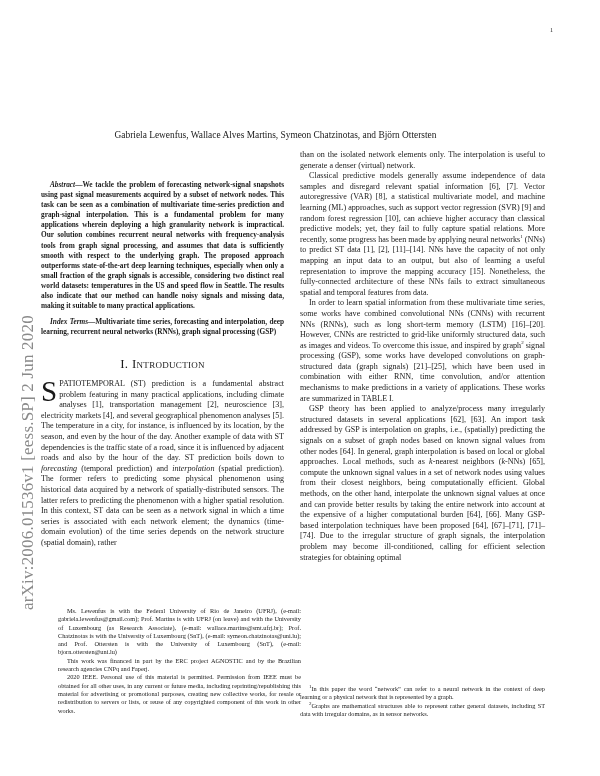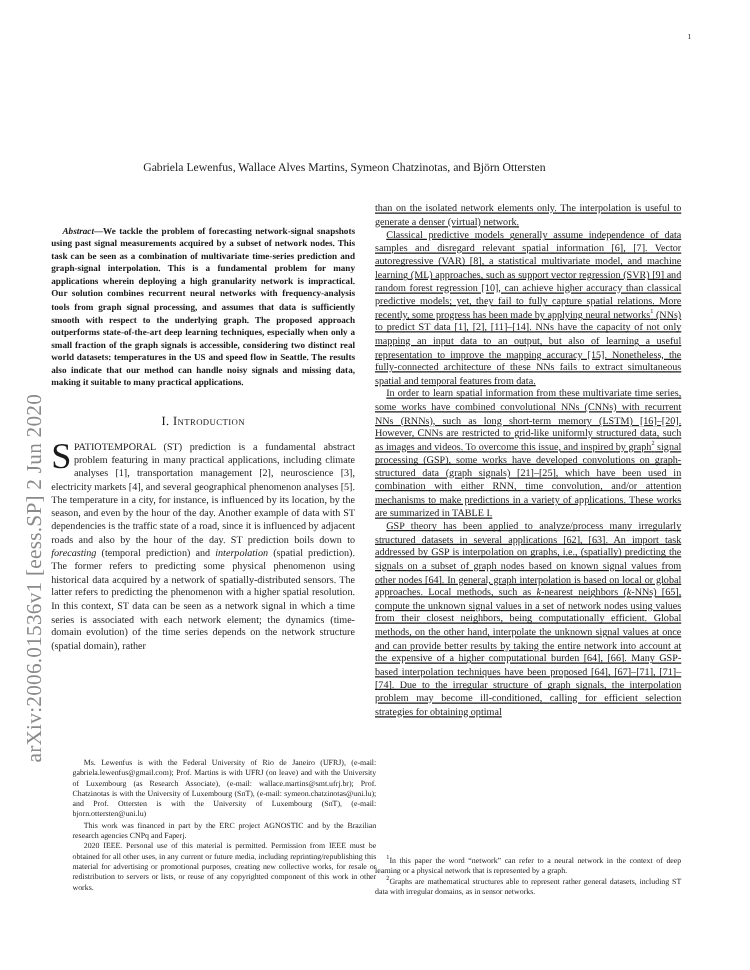--- a/index.html
+++ b/index.html
@@ -8,26 +8,26 @@
   .page-number { position: absolute; top: 27px; left: 550px; font-size: 6px; }
   .title { position: absolute; top: 58px; left: 0; width: 600px; text-align: center;
            font-size: 21.5px; line-height: 26px; letter-spacing: -0.1px; }
   .authors { position: absolute; top: 130px; left: 0; width: 551px; text-align: center;
              font-size: 9.4px; }
   .arxiv-stamp { position: absolute; left: 18px; top: 610px; transform-origin: 0 0;
                  transform: rotate(-90deg); font-size: 17px; color: #8a8a8a; white-space: nowrap;
                  letter-spacing: 0.2px; }
   .col { position: absolute; width: 243px; font-size: 8.1px; line-height: 10.6px; text-align: justify; }
   .col-left { left: 41px; top: 180px; }
-  .col-right { left: 300px; top: 162px; width: 245px; text-decoration: underline; }
+  .col-right { left: 300px; top: 150px; width: 245px; }
   .abstract { font-weight: bold; font-size: 7.3px; line-height: 10.1px; text-indent: 9px; margin: 0; }
   .abstract .label { font-style: italic; }
   .index-terms { font-weight: bold; font-size: 7.3px; line-height: 10.1px; text-indent: 9px; margin: 6px 0 0 0; }
   .index-terms .label { font-style: italic; }
-  .section-heading { text-align: center; font-size: 10px; margin: 22px 0 9px 0; letter-spacing: 0.3px; font-variant: small-caps; }
+  .section-heading { text-align: center; font-size: 13px; margin: 22px 0 9px 0; letter-spacing: 0.3px; font-variant: small-caps; }
   .intro { margin: 0; }
   .dropcap { float: left; font-size: 29px; line-height: 22px; margin: 1px 2px 0 0; font-weight: normal; }
   .para { margin: 0; text-indent: 9px; }
   .para.first { text-indent: 0; }
   .fn-block { font-size: 6.3px; line-height: 8.3px; text-align: justify; }
   .fn-left { position: absolute; left: 58px; top: 607px; width: 243px; }
   .fn-right { position: absolute; left: 300px; top: 685px; width: 245px; }
   .fn-block p { margin: 0; text-indent: 9px; }
   sup { font-size: 5px; line-height: 0; }
 </style>
@@ -38,20 +38,21 @@
 
 <div class="title">
 </div>
 
 <div class="authors">Gabriela Lewenfus, Wallace Alves Martins, Symeon Chatzinotas, and Björn Ottersten</div>
 
 <div class="arxiv-stamp">arXiv:2006.01536v1  [eess.SP]  2 Jun 2020</div>
 
 <div class="col col-left">
   <p class="abstract"><span class="label">Abstract</span><span>—We tackle the problem of forecasting network-signal snapshots using past signal measurements acquired by a subset of network nodes. This task can be seen as a combination of multivariate time-series prediction and graph-signal interpolation. This is a fundamental problem for many applications wherein deploying a high granularity network is impractical. Our solution combines recurrent neural networks with frequency-analysis tools from graph signal processing, and assumes that data is sufficiently smooth with respect to the underlying graph. The proposed approach outperforms state-of-the-art deep learning techniques, especially when only a small fraction of the graph signals is accessible, considering two distinct real world datasets: temperatures in the US and speed flow in Seattle. The results also indicate that our method can handle noisy signals and missing data, making it suitable to many practical applications.</span></p>
+  <p class="index-terms"><span class="label">Index Terms</span><span>—Multivariate time series, forecasting and interpolation, deep learning, recurrent neural networks (RNNs), graph signal processing (GSP)</span></p>
   <div class="section-heading"><span>I.</span> <span>Introduction</span></div>
   <p class="intro para first"><span class="dropcap">S</span><span>PATIOTEMPORAL (ST) prediction is a fundamental abstract problem featuring in many practical applications, including climate analyses [1], transportation management [2], neuroscience [3], electricity markets [4], and several geographical phenomenon analyses [5]. The temperature in a city, for instance, is influenced by its location, by the season, and even by the hour of the day. Another example of data with ST dependencies is the traffic state of a road, since it is influenced by adjacent roads and also by the hour of the day. ST prediction boils down to </span><em>forecasting</em><span> (temporal prediction) and </span><em>interpolation</em><span> (spatial prediction). The former refers to predicting some physical phenomenon using historical data acquired by a network of spatially-distributed sensors. The latter refers to predicting the phenomenon with a higher spatial resolution. In this context, ST data can be seen as a network signal in which a time series is associated with each network element; the dynamics (time-domain evolution) of the time series depends on the network structure (spatial domain), rather</span></p>
 </div>
 
 <div class="fn-block fn-left">
   <p>Ms. Lewenfus is with the Federal University of Rio de Janeiro (UFRJ), (e-mail: gabriela.lewenfus@gmail.com); Prof. Martins is with UFRJ (on leave) and with the University of Luxembourg (as Research Associate), (e-mail: wallace.martins@smt.ufrj.br); Prof. Chatzinotas is with the University of Luxembourg (SnT), (e-mail: symeon.chatzinotas@uni.lu); and Prof. Ottersten is with the University of Luxembourg (SnT), (e-mail: bjorn.ottersten@uni.lu)</p>
   <p>This work was financed in part by the ERC project AGNOSTIC and by the Brazilian research agencies CNPq and Faperj.</p>
   <p>2020 IEEE. Personal use of this material is permitted. Permission from IEEE must be obtained for all other uses, in any current or future media, including reprinting/republishing this material for advertising or promotional purposes, creating new collective works, for resale or redistribution to servers or lists, or reuse of any copyrighted component of this work in other works.</p>
 </div>
 

